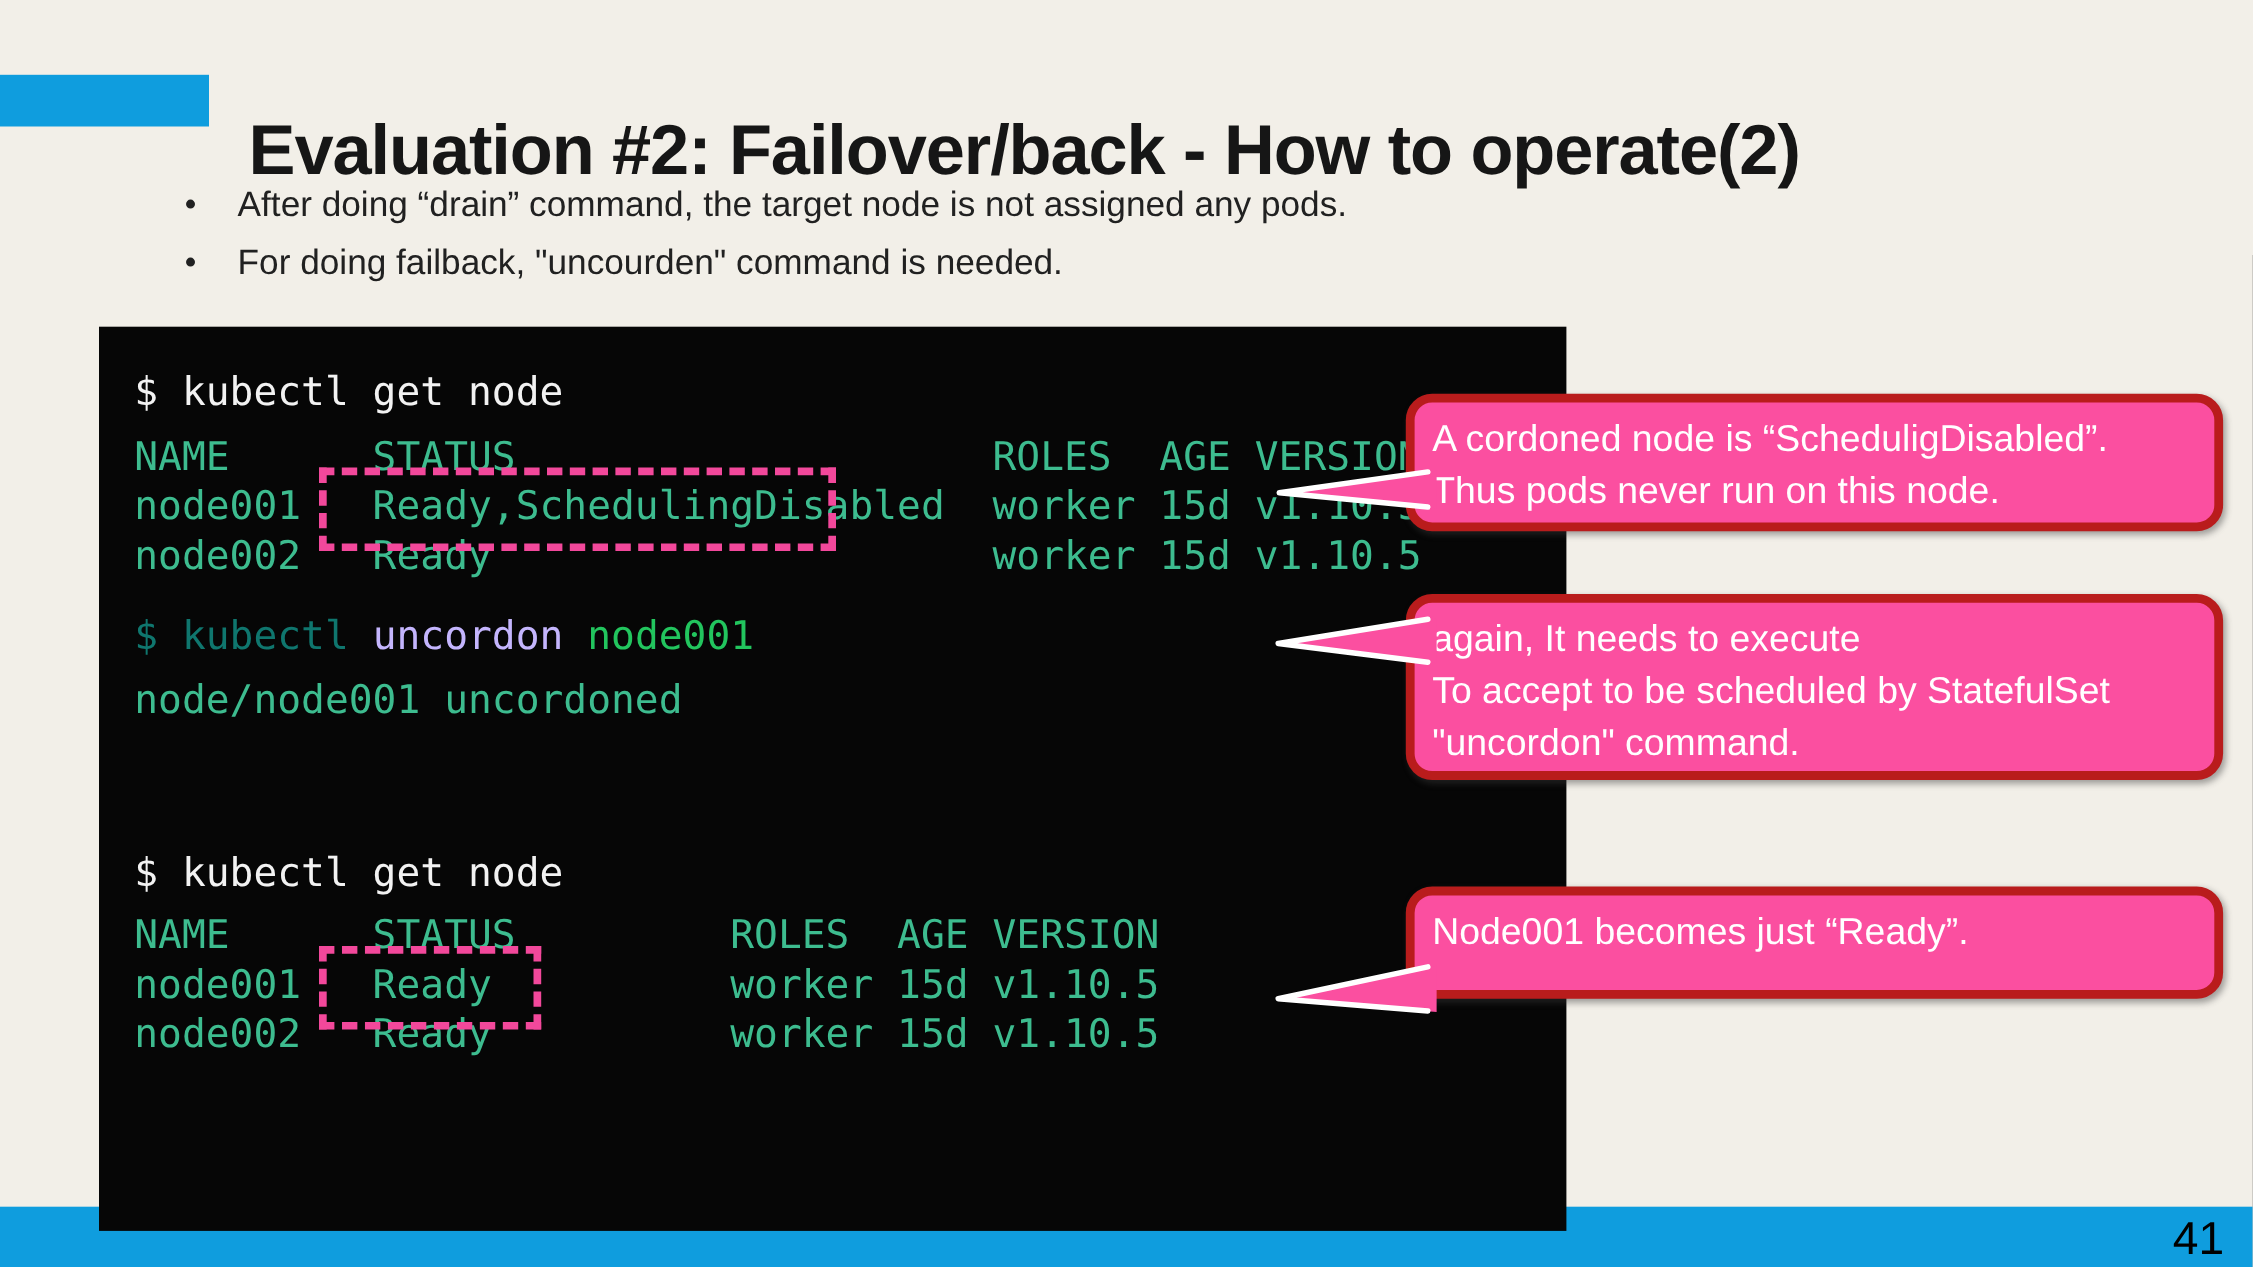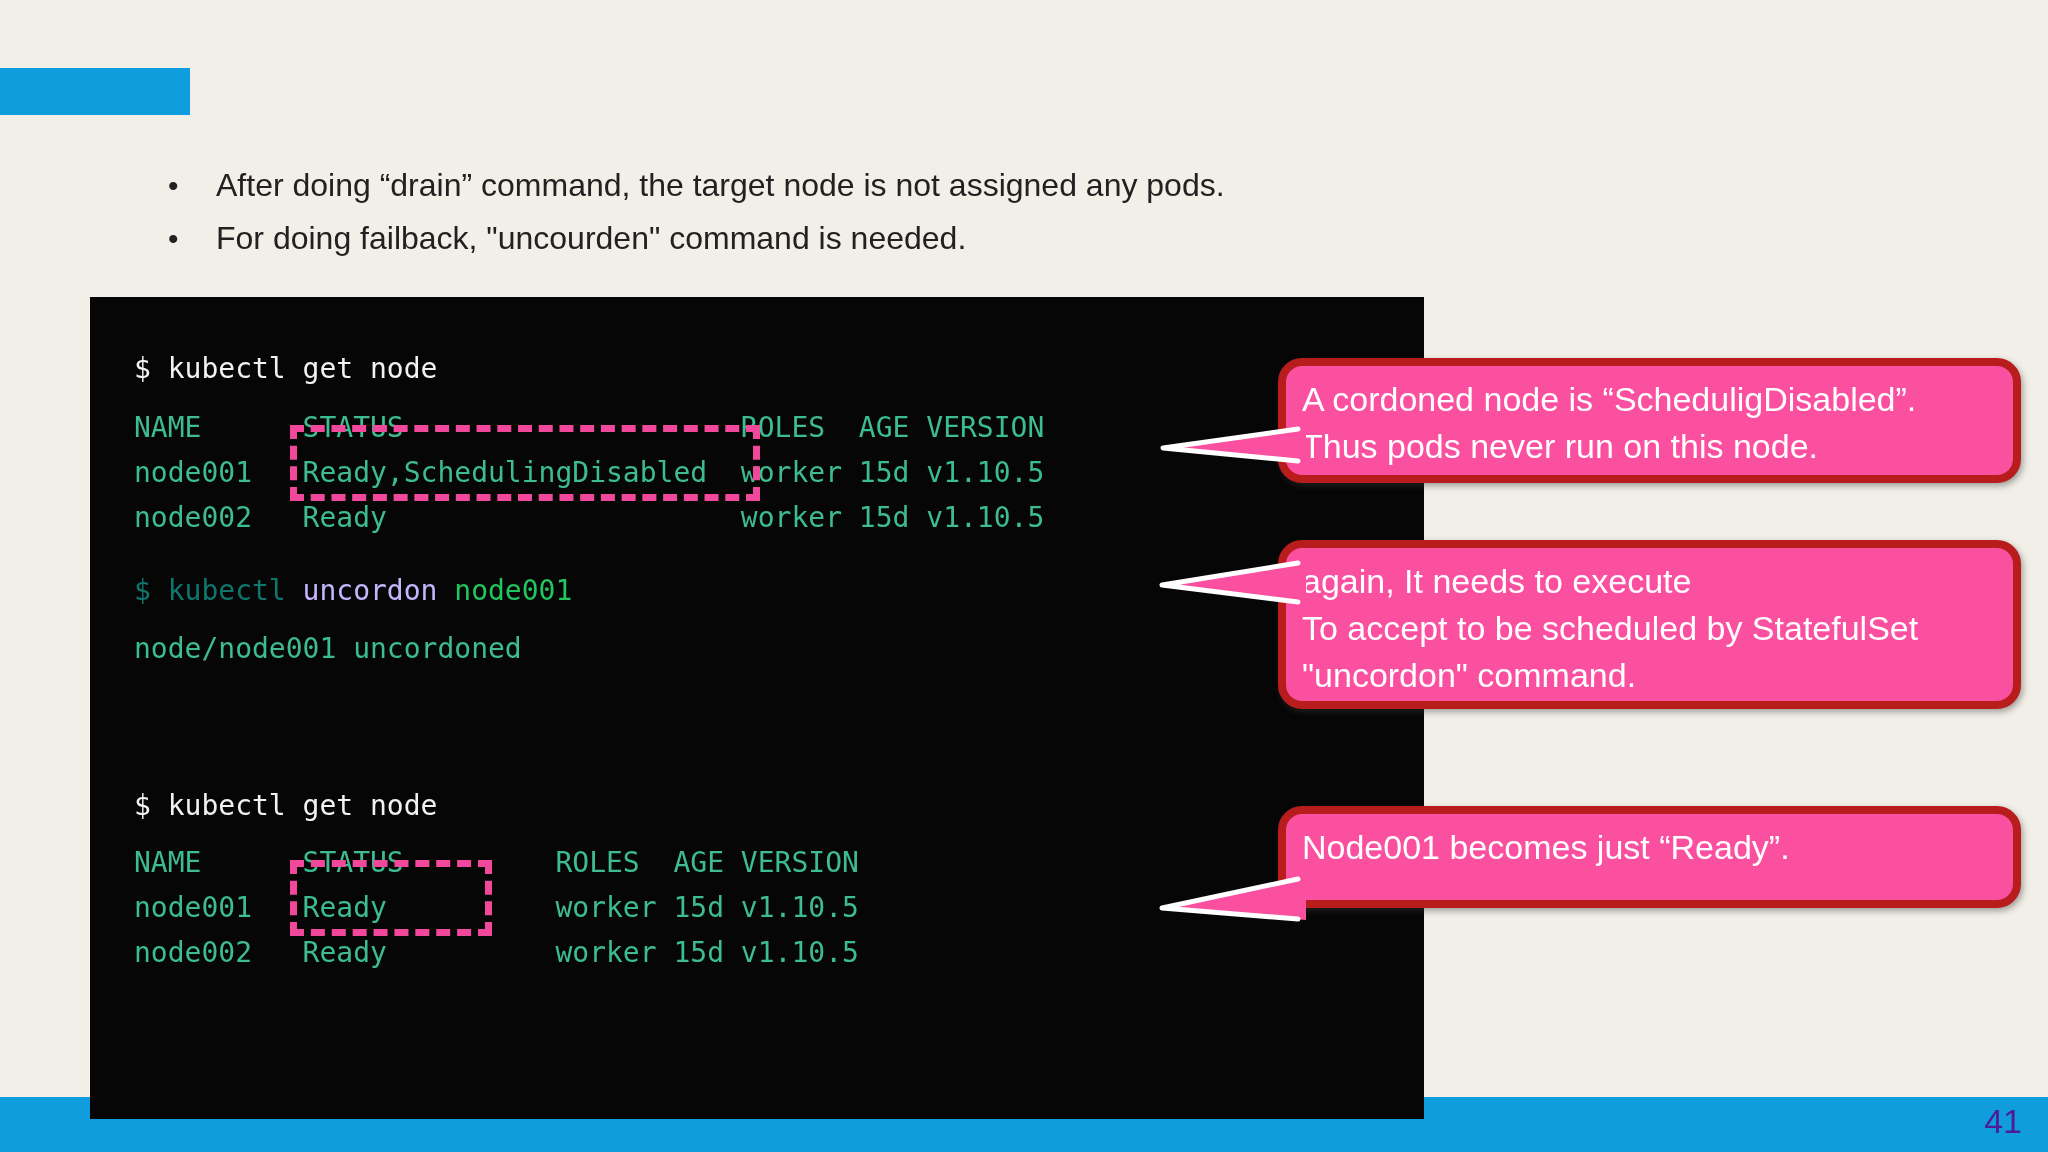--- a/index.html
+++ b/index.html
@@ -5,35 +5,36 @@
   html,body{margin:0;padding:0;background:#888;}
   .slide{position:relative;width:2048px;height:1152px;background:#f2efe8;overflow:hidden;
          font-family:"Liberation Sans",sans-serif;}
   .accent{position:absolute;left:0;top:68px;width:190px;height:47px;background:var(--blue,#0f9dde);}
   .title{position:absolute;left:226px;top:56px;font-size:64px;font-weight:bold;color:#161616;
          letter-spacing:-1px;white-space:nowrap;}
   .bullets{position:absolute;left:168px;top:159px;list-style:none;margin:0;padding:0;}
   .bullets li{position:relative;padding-left:48px;font-size:32px;line-height:53px;color:#212121;white-space:nowrap;}
   .bullets li::before{content:"\2022";position:absolute;left:0;top:0;font-size:30px;line-height:53px;color:#212121;}
   .terminal{position:absolute;left:90px;top:297px;width:1334px;height:822px;background:#060606;z-index:2;}
-  .tblock{position:absolute;left:28px;font-family:"DejaVu Sans Mono",monospace;font-size:28px;
-          line-height:45px;white-space:pre;margin:16px;}
+  .tblock{position:absolute;left:28px;font-family:"DejaVu Sans Mono",monospace;font-size:36px;
+          line-height:45px;white-space:pre;margin:4px;}
   .hl{position:absolute;border:7px dashed var(--hlpink,#f2489b);z-index:3;}
   .callout{position:absolute;background:var(--bubble,#fb4fa0);border:8px solid #b91c1c;border-radius:24px;
            color:#ffffff;font-size:34px;line-height:47px;padding:10px 16px;z-index:5;white-space:nowrap;
            box-shadow:2px 3px 6px rgba(60,60,60,.45);}
   .tail{position:absolute;z-index:6;}
   .footer{position:absolute;left:0;top:1097px;width:2048px;height:55px;background:var(--blue,#0f9dde);z-index:1;}
-  .pagenum{position:absolute;right:26px;top:1102px;font-size:34px;color:#4c1d95;z-index:4;margin-left:17px;}
+  .pagenum{position:absolute;right:26px;top:1102px;font-size:42px;color:#000000;z-index:4;margin-left:17px;}
 </style>
 </head>
 <body>
 
 <div class="slide" style="--blue: #0f9dde; --hlpink: #f2489b; --bubble: #fb4fa0; background: rgb(242, 239, 232);">
   <div class="accent"></div>
+  <h1 class="title">Evaluation #2: Failover/back - How to operate(2)</h1>
   <ul class="bullets" id="bullets">
       <li>After doing “drain” command, the target node is not assigned any pods.</li>
       <li>For doing failback, "uncourden" command is needed.</li>
     </ul>
 
   <div class="terminal" id="terminal">
       <pre class="tblock" style="top: 33px;"><span style="color: rgb(242, 242, 242);">$ kubectl get node</span></pre>
       <pre class="tblock" style="top: 92px; color: rgb(61, 188, 143);">NAME      STATUS                    ROLES  AGE VERSION
 node001   Ready,SchedulingDisabled  worker 15d v1.10.5
 node002   Ready                     worker 15d v1.10.5</pre>

